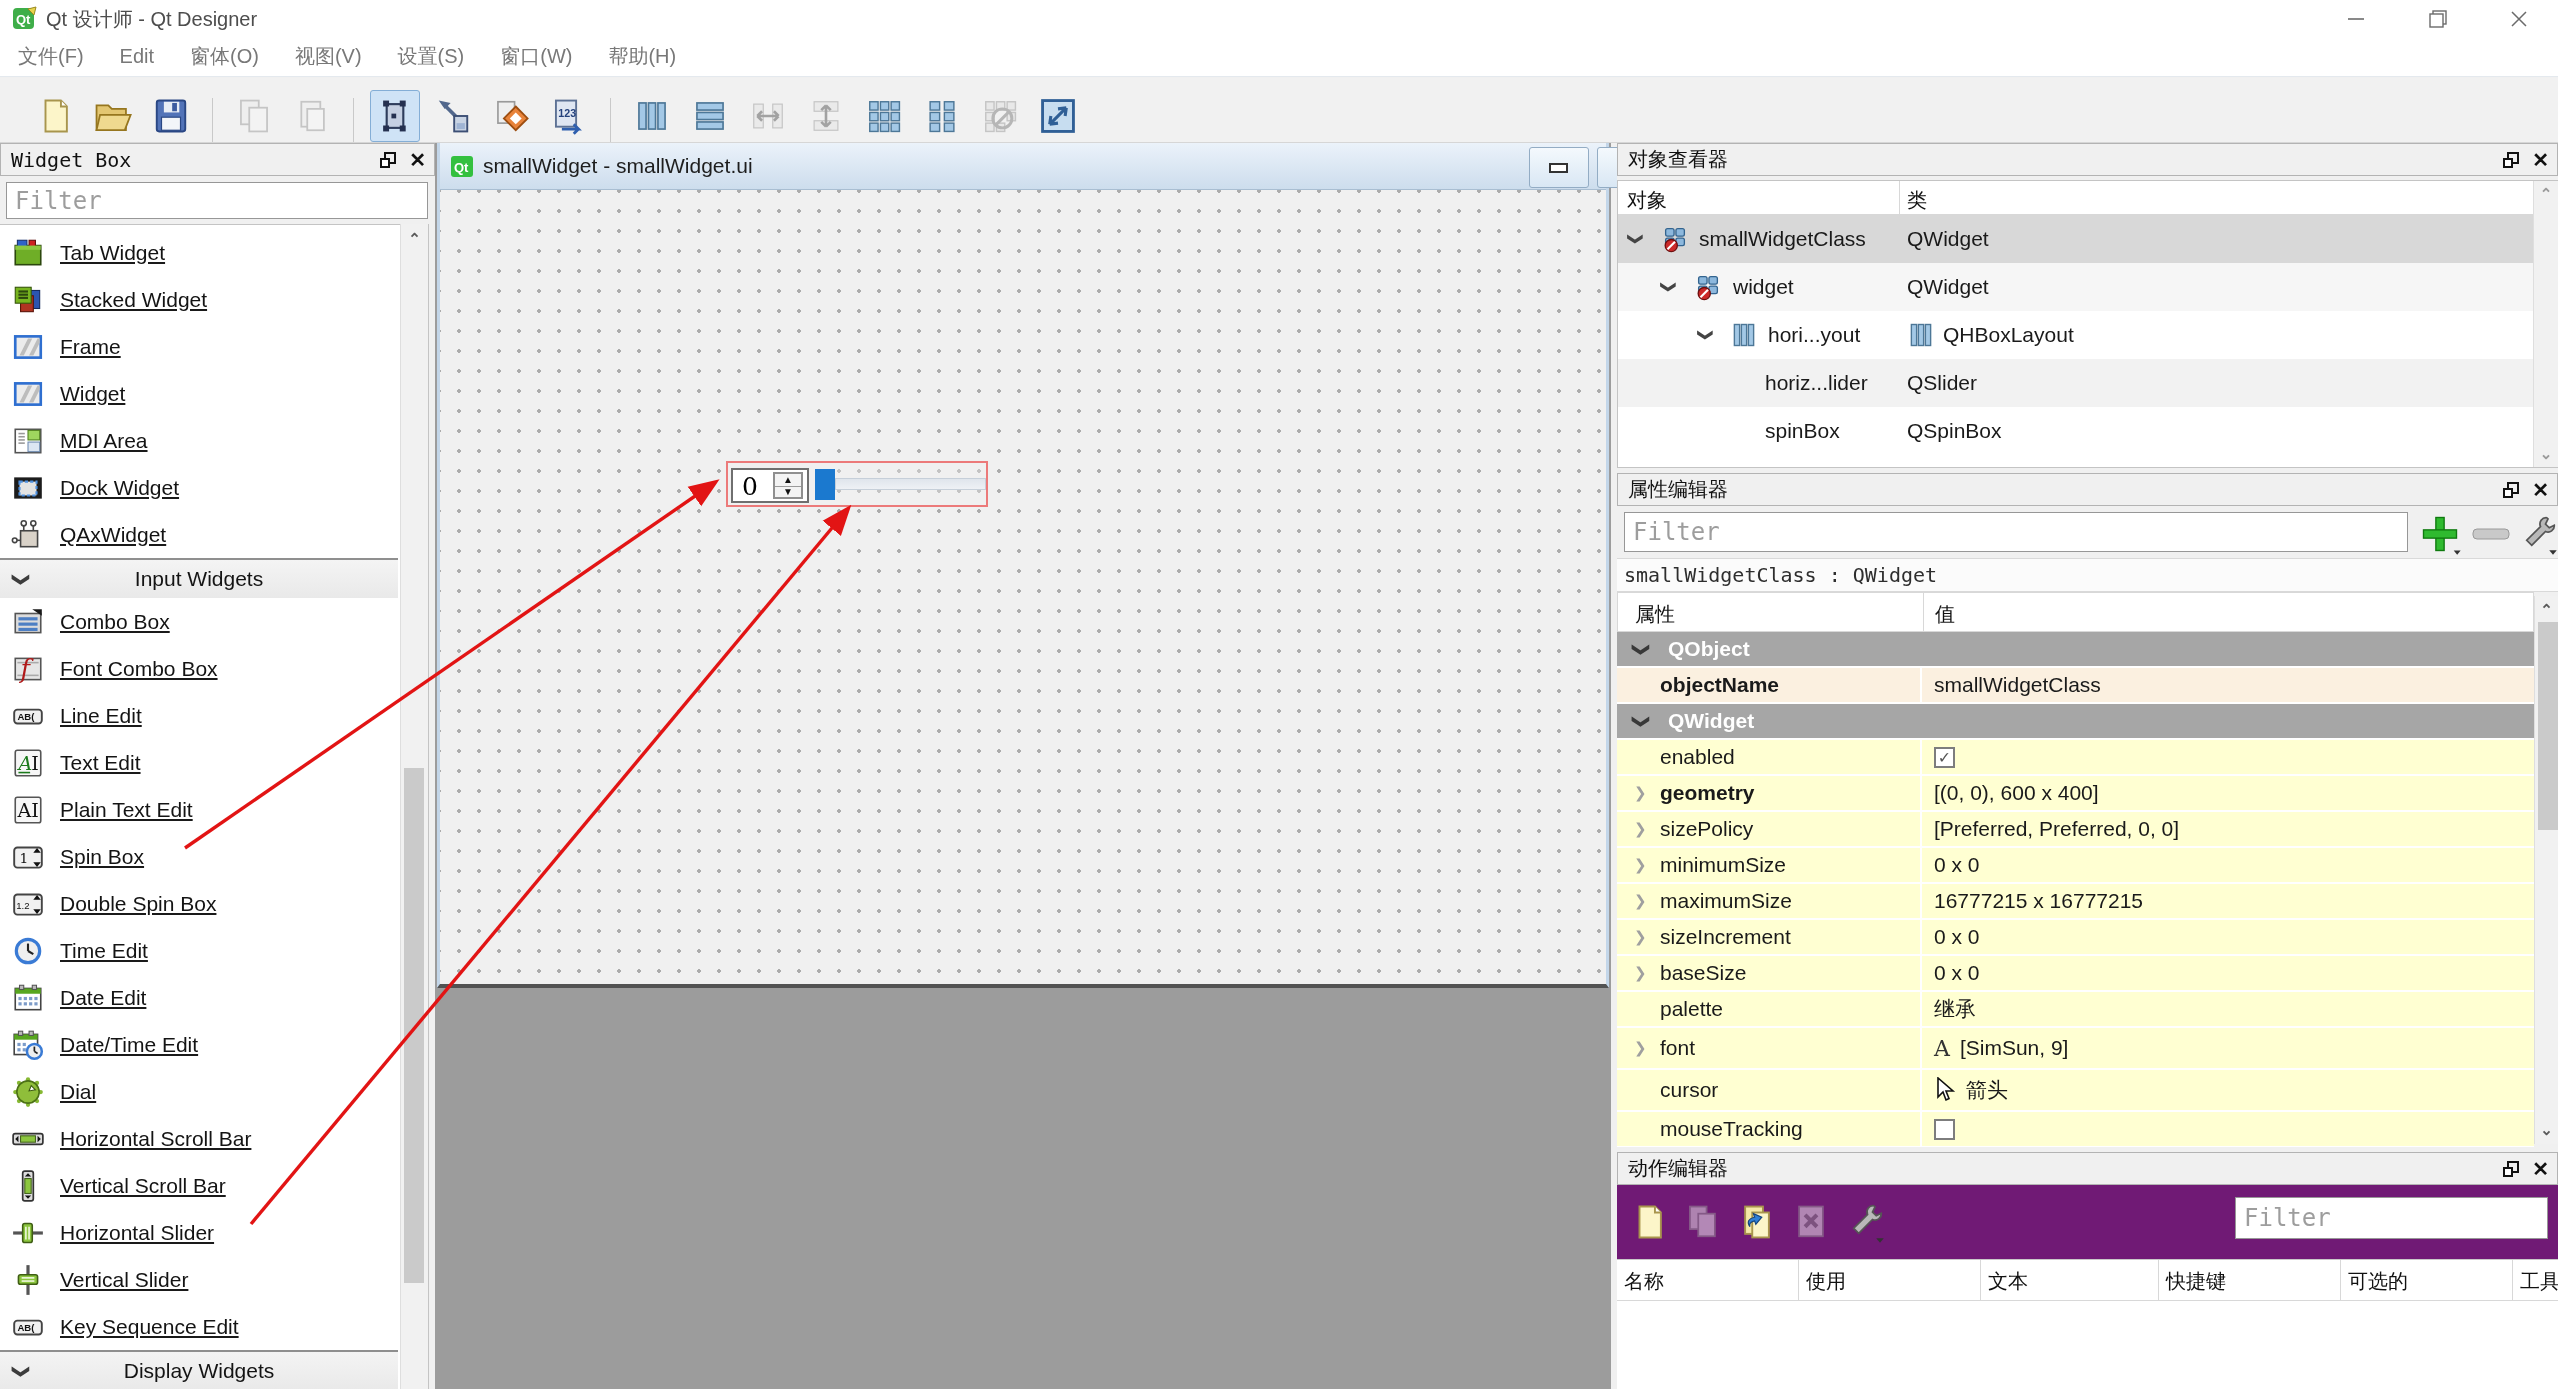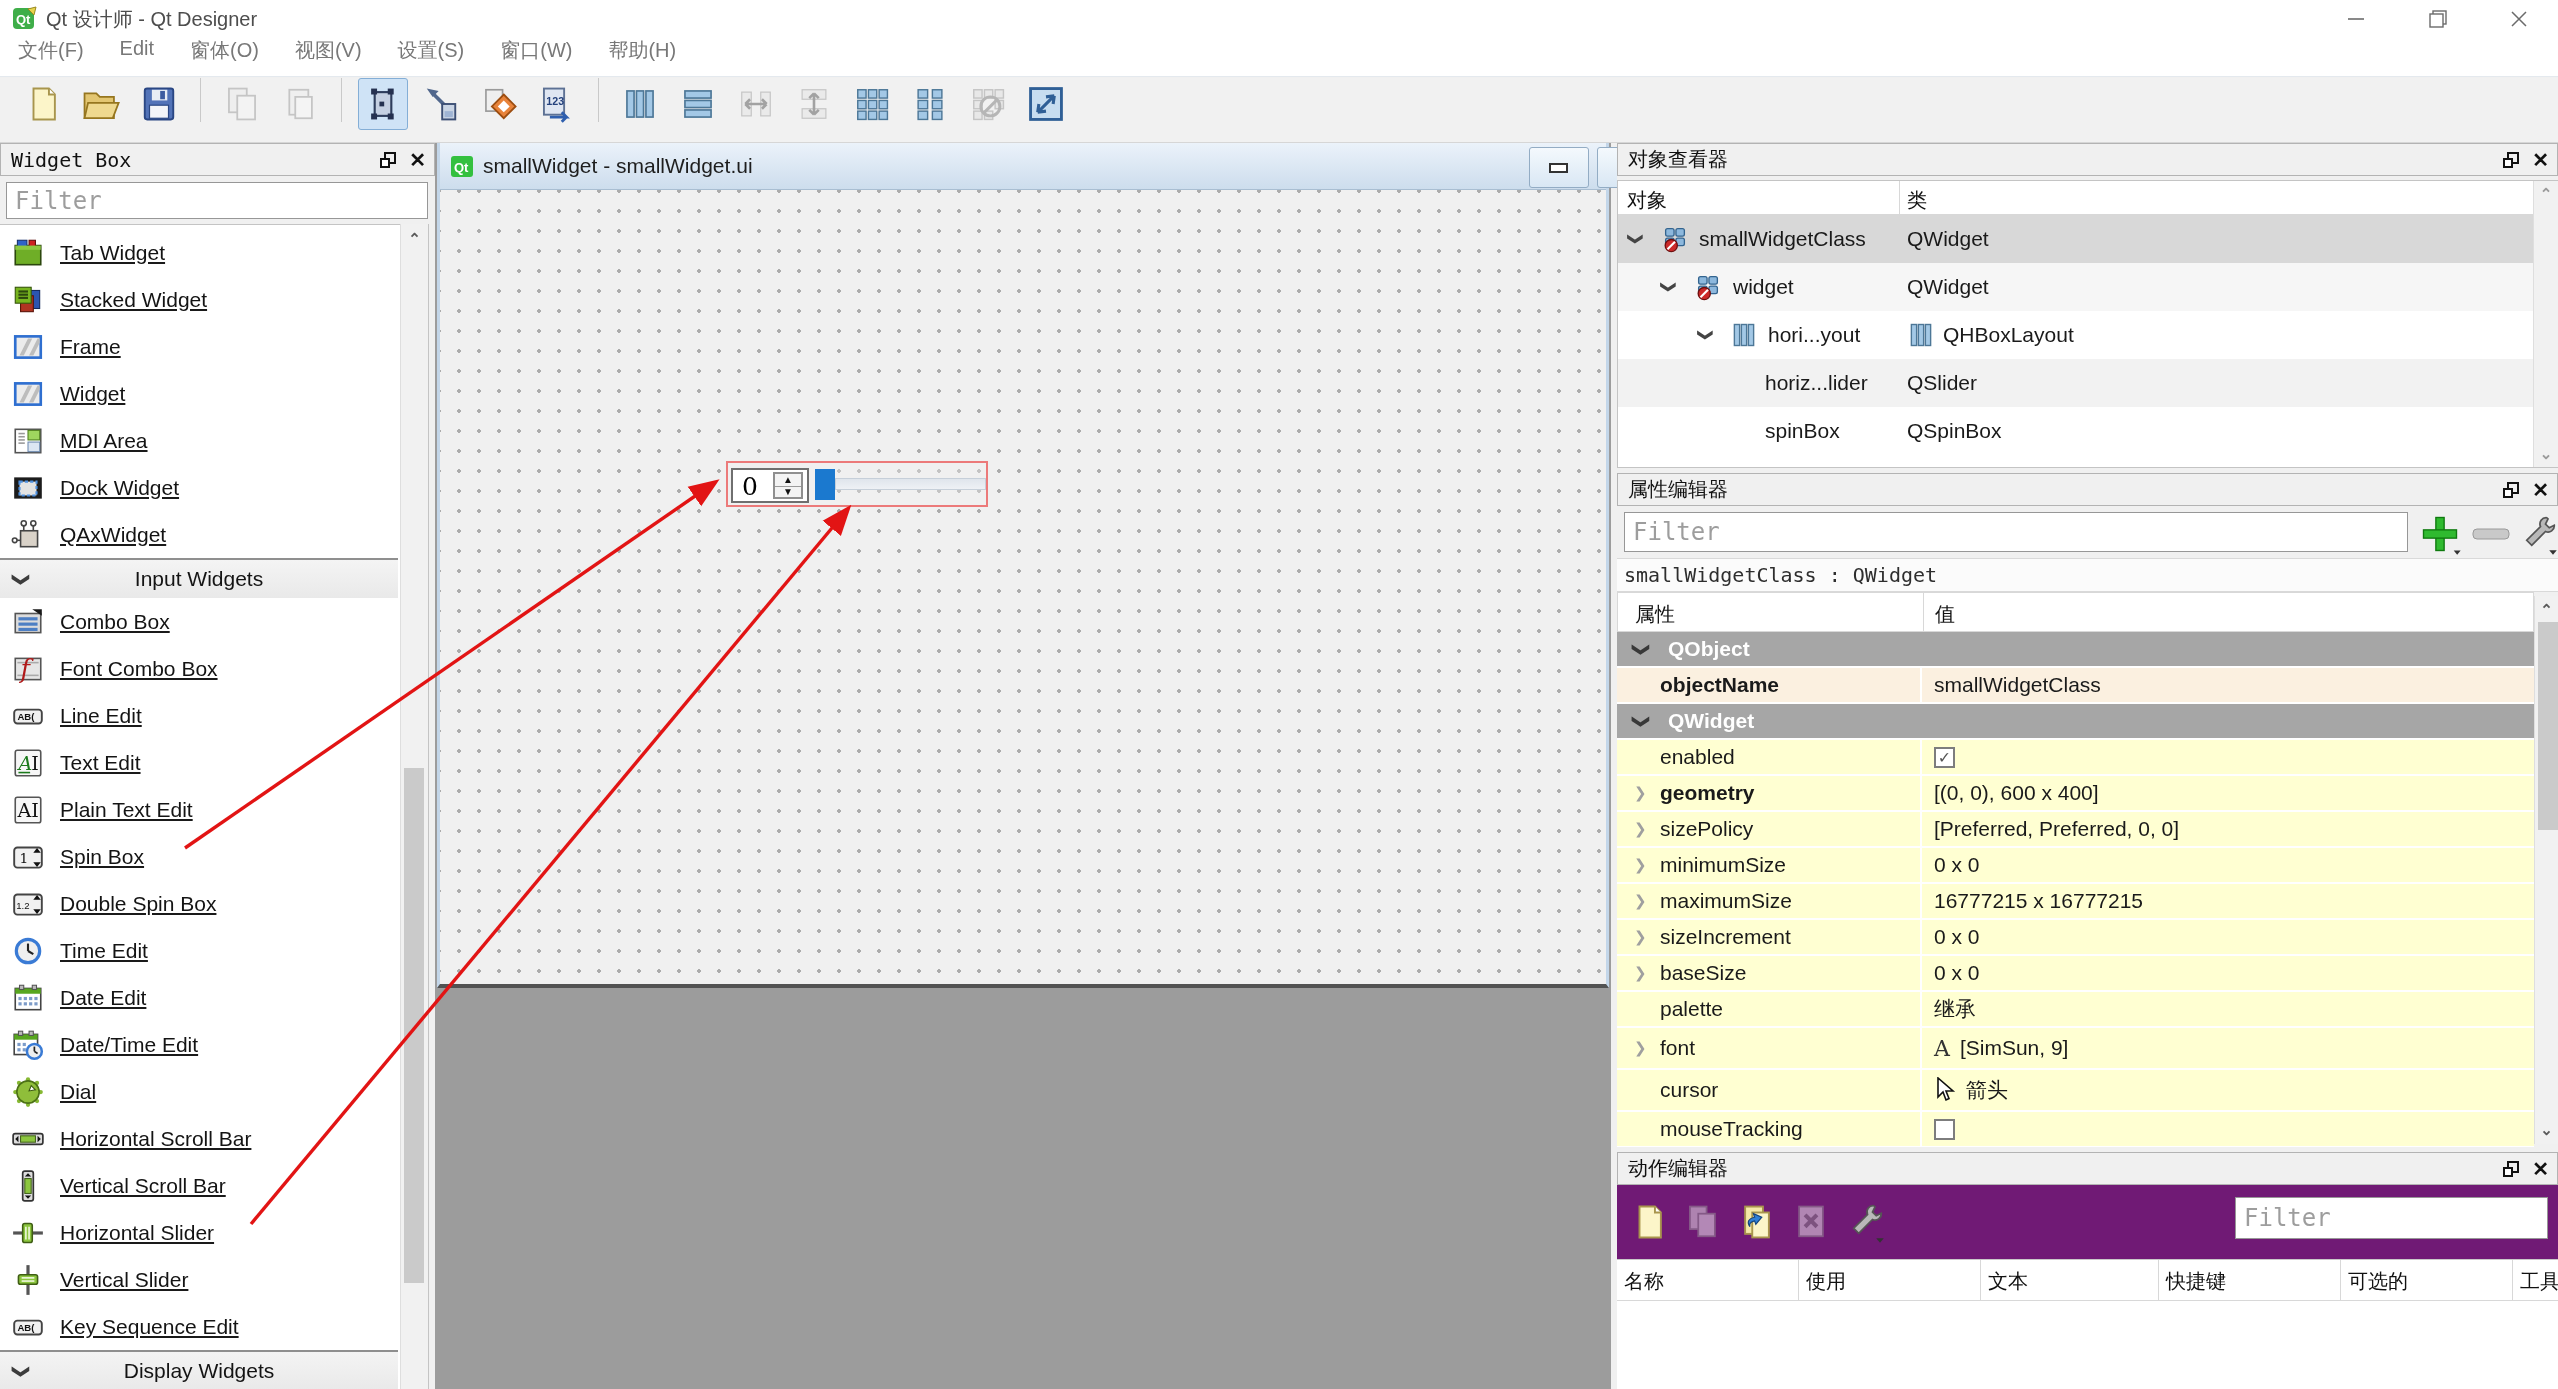--- a/index.html
+++ b/index.html
@@ -7,24 +7,24 @@
           font-family:"Liberation Sans",sans-serif;color:#1a1a1a;}
   .abs{position:absolute;}
   .mono{font-family:"DejaVu Sans Mono",monospace;}
   svg{display:block;}
 
   
   #titlebar{left:0;top:0;width:2558px;height:37px;background:#fff;}
   #app-title{left:46px;top:6px;font-size:20px;color:#4d4d4d;}
   .winbtn{top:0;width:62px;height:37px;display:flex;align-items:center;justify-content:center;color:#636363;}
   #menubar{left:0;top:37px;width:2558px;height:40px;background:#fff;border-bottom:1px solid #e4e9ee;
-           display:flex;align-items:flex-start;padding-left:18px;box-sizing:border-box;gap:36px;}
+           display:flex;align-items:center;padding-left:18px;box-sizing:border-box;gap:36px;}
   .menu-item{font-size:20px;color:#787878;}
   #toolbar{left:0;top:78px;width:2558px;height:65px;background:#f1f1f1;border-bottom:1px solid #d6d6d6;
-           display:flex;align-items:flex-start;padding-left:18px;box-sizing:border-box;gap:8px;}
+           display:flex;align-items:flex-end;padding-left:30px;box-sizing:border-box;gap:8px;}
   .tbtn{width:48px;height:50px;display:flex;align-items:center;justify-content:center;border:1px solid transparent;border-radius:3px;}
   .tbtn.sel{background:#cfe3f6;border:1px solid #84aed6;}
   .tbtn.dis{opacity:.5;filter:grayscale(1);}
   .tsep{width:1px;height:44px;background:#c9c9c9;margin:0 8px;}
 
   
   .dockhdr{background:#f0f0f0;border:1px solid #b3b3b3;box-sizing:border-box;display:flex;align-items:center;}
   .dockhdr .t{font-size:20px;margin-left:10px;color:#111;}
   .dockbtns{margin-left:auto;display:flex;gap:12px;margin-right:8px;align-items:center;}
   .fltbtn svg{display:block;}

